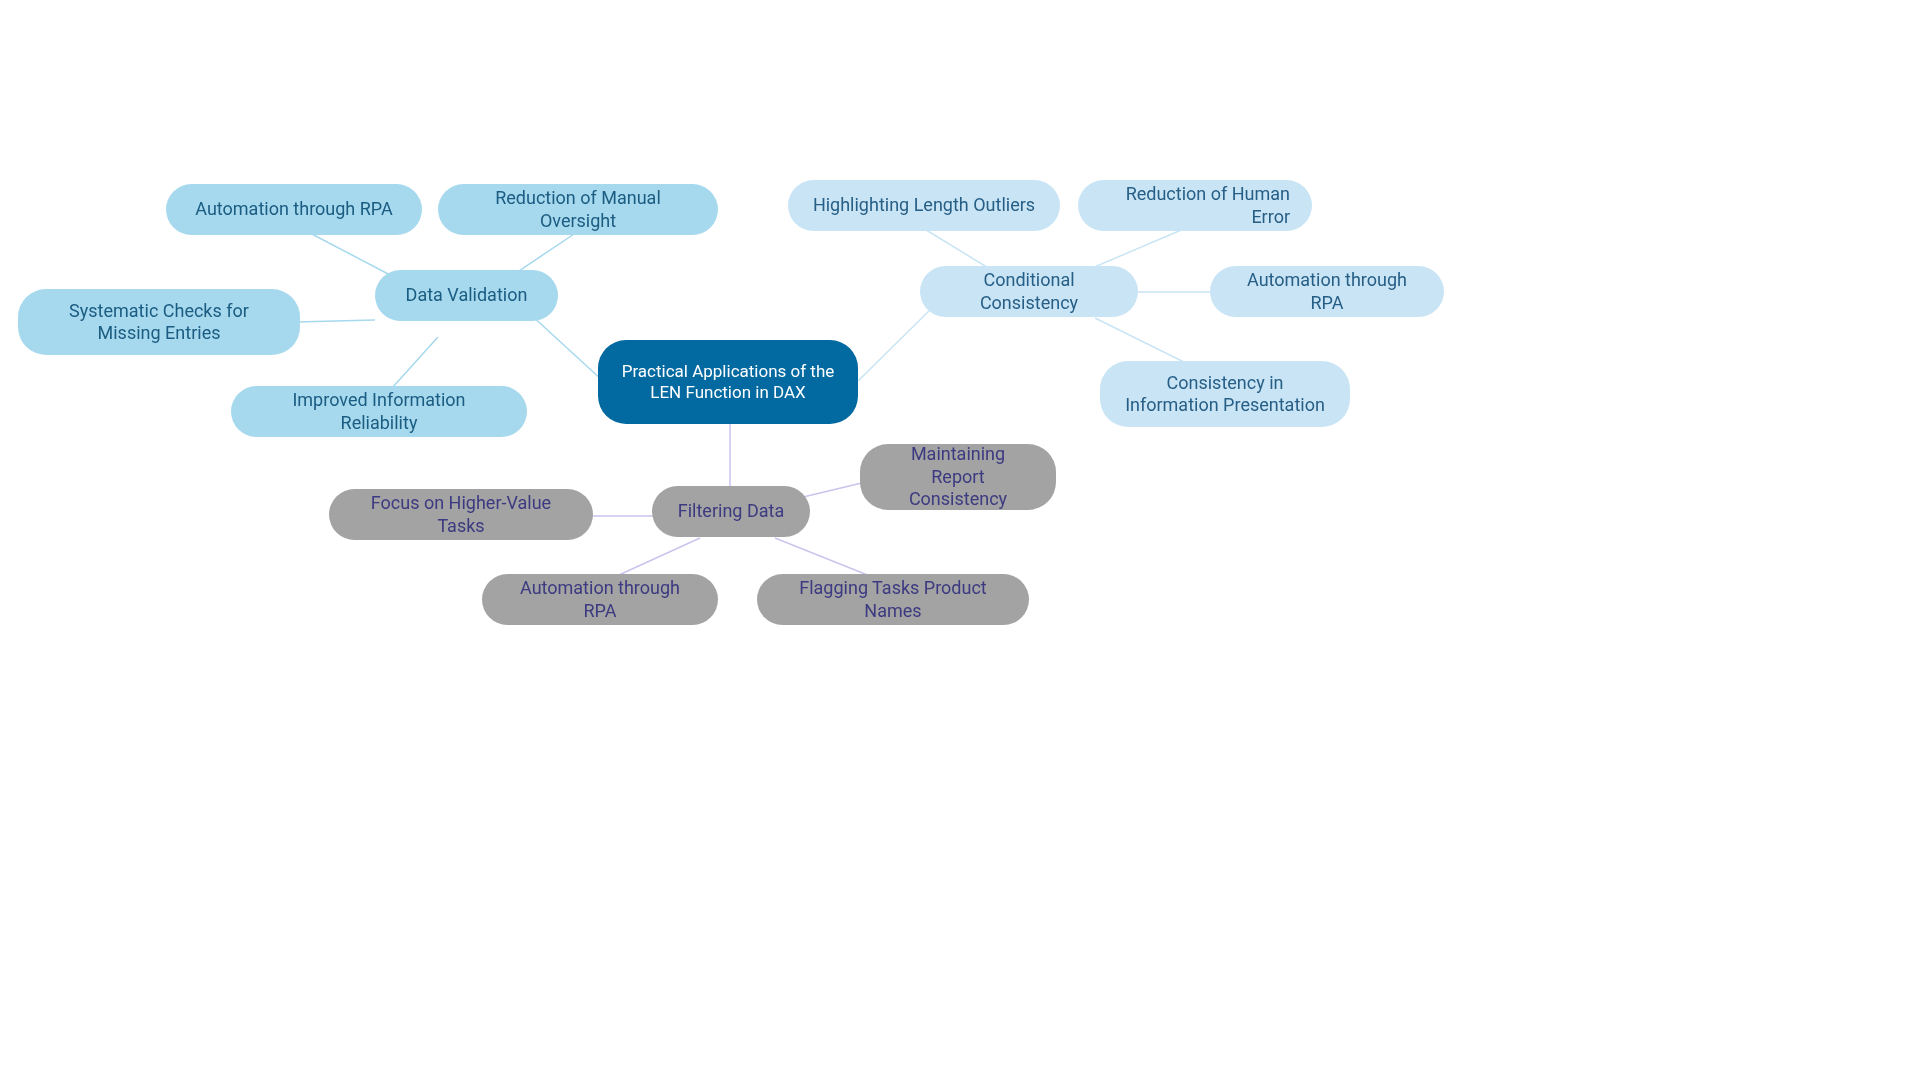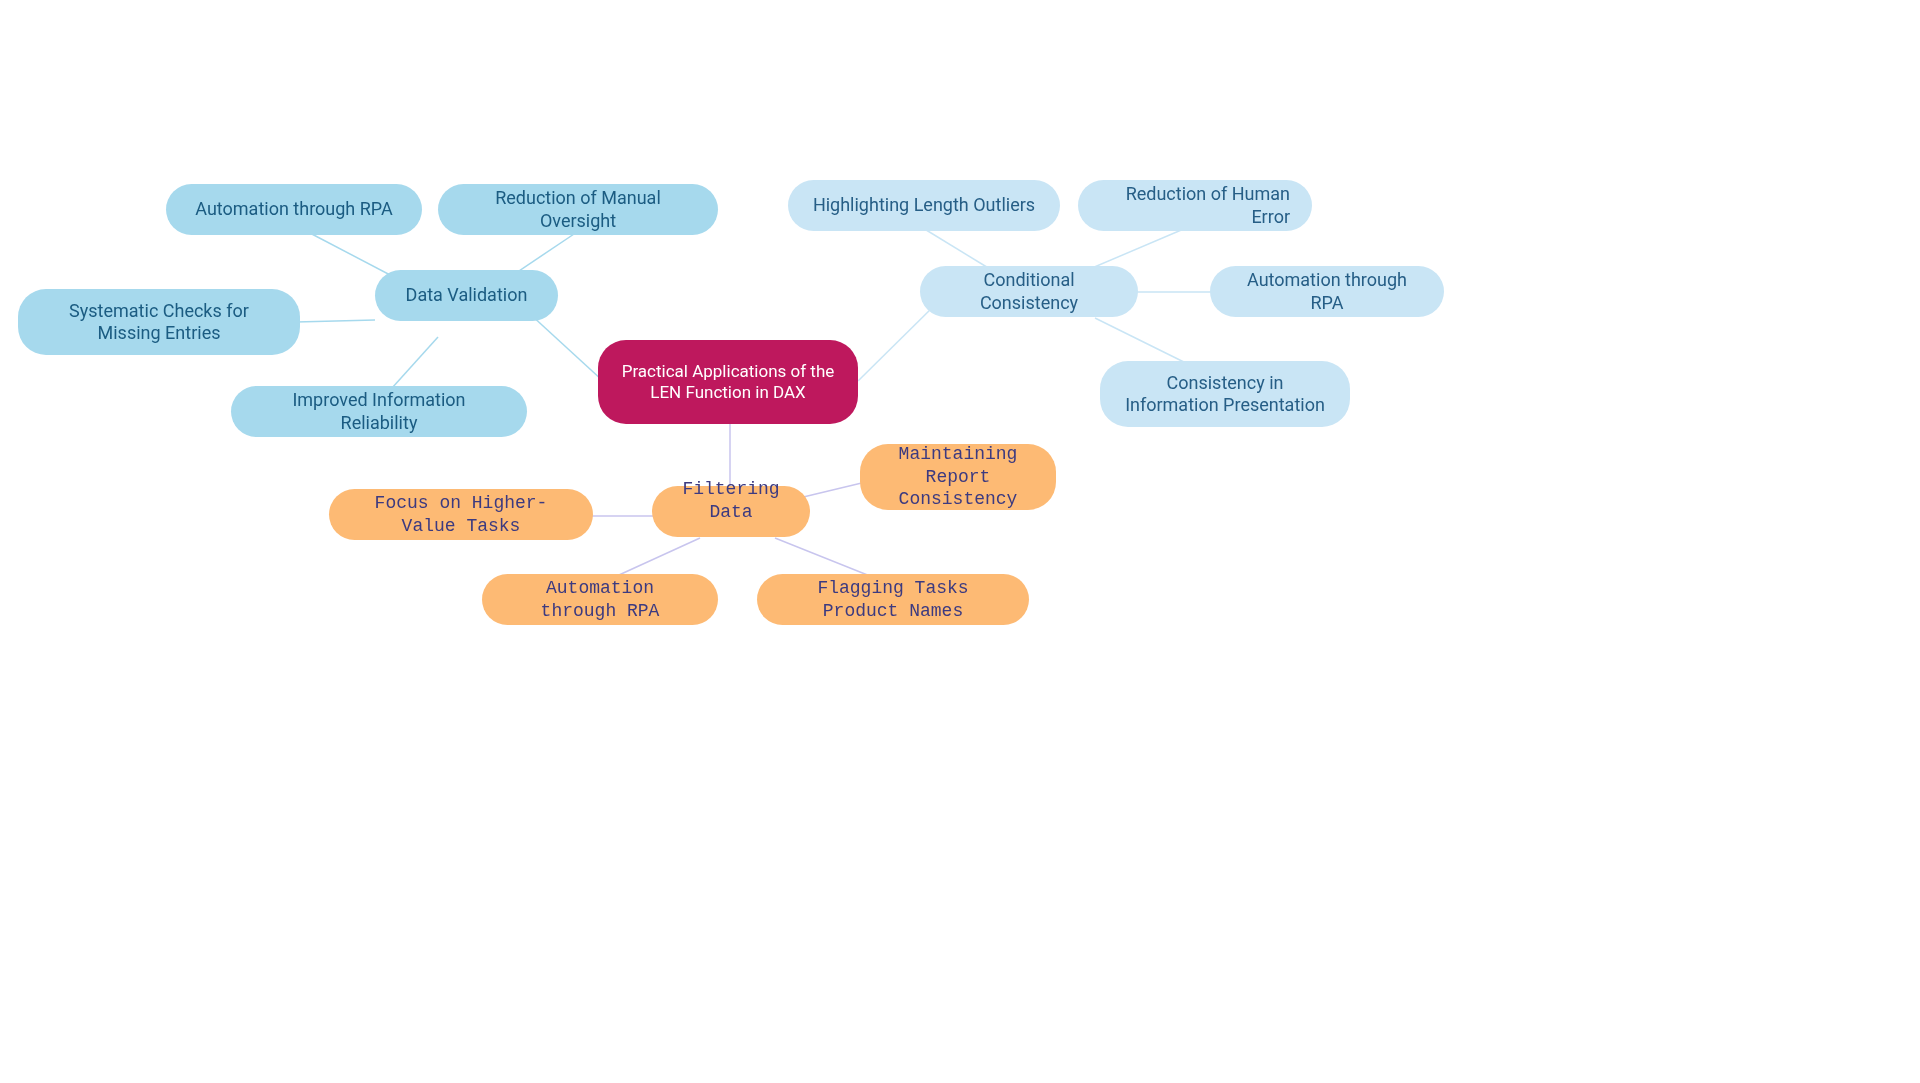--- a/index.html
+++ b/index.html
@@ -16,38 +16,37 @@
     border-radius: 28px;
     display: flex;
     align-items: center;
     justify-content: center;
     text-align: center;
     padding: 14px 22px;
     font-size: 18px;
     line-height: 1.25;
   }
   .center-node {
-    background: #be185d;
+    background: #0369a1;
     color: #ffffff;
     font-size: 17px;
     width: 260px;
     height: 84px;
   }
   .blue-dark-node {
     background: #a6d9ed;
     color: #1b5c82;
   }
   .blue-light-node {
     background: #c9e5f5;
     color: #265e86;
   }
   .purple-node {
-    background: #fdba74;
+    background: #a3a3a3;
     color: #3c3a80;
-    font-family: Liberation Mono, monospace;
   }
   svg.connector {
     position: absolute;
     top: 0;
     left: 0;
     width: 1920px;
     height: 1083px;
     pointer-events: none;
   }
   svg.connector line {
@@ -118,21 +117,21 @@
 </div>
 
 <div class="node blue-light-node" style="left:1210px; top:266px; width:234px; height:51px;">
   <span>Automation through RPA</span>
 </div>
 
 <div class="node blue-light-node" style="left:1100px; top:361px; width:250px; height:66px;">
   <span>Consistency in Information Presentation</span>
 </div>
 
-<div class="node purple-node" style="left:652px; top:486px; width:158px; height:51px;align-items:flex-end;">
+<div class="node purple-node" style="left:652px; top:486px; width:158px; height:51px;">
   <span>Filtering Data</span>
 </div>
 
 <div class="node purple-node" style="left:329px; top:489px; width:264px; height:51px;">
   <span>Focus on Higher-Value Tasks</span>
 </div>
 
 <div class="node purple-node" style="left:860px; top:444px; width:196px; height:66px;">
   <span>Maintaining Report Consistency</span>
 </div>

